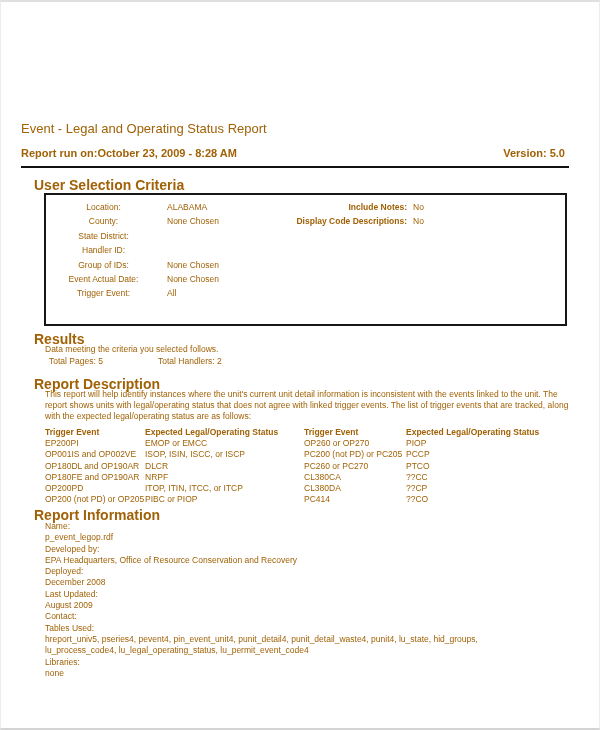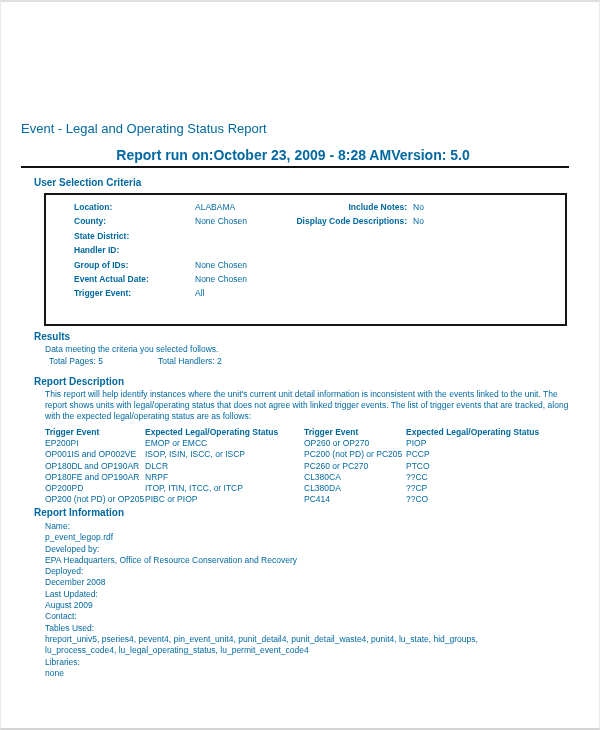--- a/index.html
+++ b/index.html
@@ -6,35 +6,35 @@
   .page{
     position:relative;
     width:600px;height:730px;
     box-sizing:border-box;
     background:#fff;
     border-top:2px solid #e0e0e0;
     border-bottom:2px solid #d4d4d4;
     border-left:1px solid #ececec;
     border-right:1px solid #ececec;
     font-family:"Liberation Sans", sans-serif;
-    color:#0369a1;
+    color:#a16207;
     overflow:hidden;
   }
   .abs{position:absolute;}
   .title{left:20px;top:119px;font-size:13px;letter-spacing:0;}
-  .runline{left:20px;top:145px;width:544px;display:flex;justify-content:center;font-size:14px;font-weight:bold;}
+  .runline{left:20px;top:145px;width:544px;display:flex;justify-content:space-between;font-size:11px;font-weight:bold;}
   .rule{left:20px;top:164px;width:548px;height:2px;background:#111;}
-  .sec-head{font-size:10px;font-weight:bold;}
+  .sec-head{font-size:14px;font-weight:bold;}
   .crit-head{left:33px;top:175px;}
   .crit-box{left:43px;top:191px;width:523px;height:133px;border:2px solid #161616;box-sizing:border-box;}
   .crit-col{position:absolute;top:5px;}
   .crit-left{left:0;width:330px;}
   .crit-right{left:150px;width:370px;}
   .crit-row{display:flex;line-height:14.4px;font-size:8.5px;white-space:nowrap;}
-  .crit-left .lbl{width:115px;text-align:left;font-weight:bold;padding-right:6px;flex:none;margin-left:28px;}
+  .crit-left .lbl{width:115px;text-align:center;font-weight:normal;padding-right:6px;flex:none;}
   .crit-right .lbl{width:211px;text-align:right;font-weight:bold;padding-right:6px;flex:none;}
   .val{font-weight:normal;}
   .res-head{left:33px;top:329px;}
   .res-line{left:44px;top:342px;font-size:8.5px;}
   .totals{left:48px;top:354px;font-size:8.5px;display:flex;}
   .totals .tp{width:109px;flex:none;}
   .desc-head{left:33px;top:374px;}
   .desc-para{left:44px;top:387px;width:524px;font-size:8.5px;line-height:11px;}
   .trig-table{left:44px;top:425px;width:522px;display:grid;grid-template-columns:100px 159px 102px 161px;font-size:8.5px;line-height:11.2px;}
   .trig-table .hdr{font-weight:bold;}

